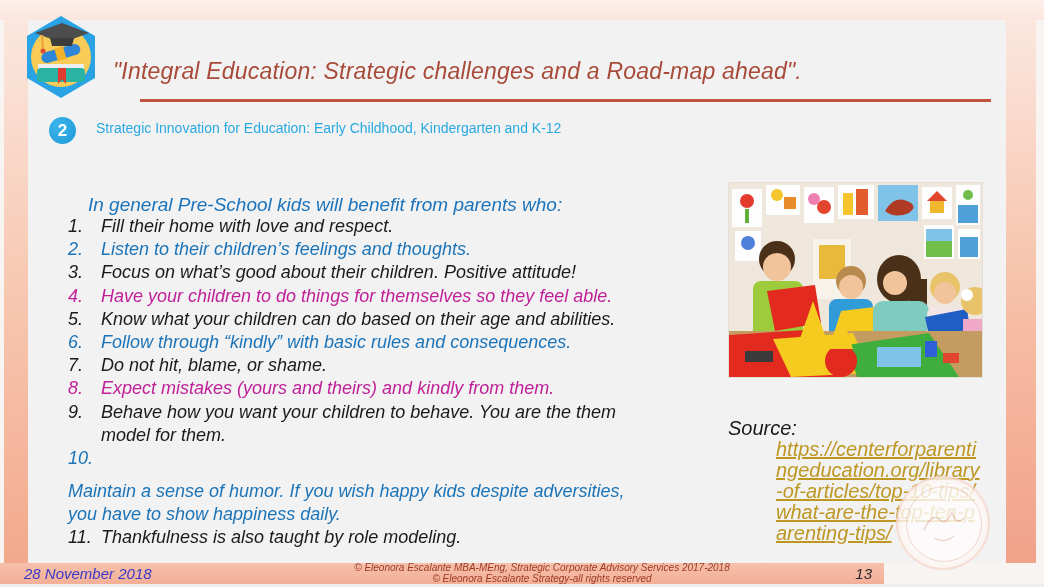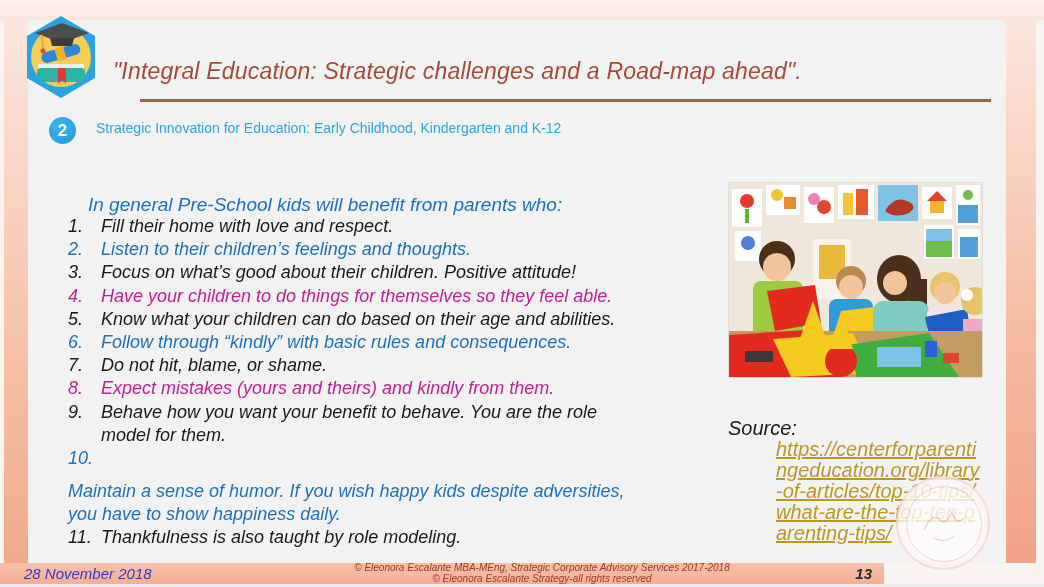--- a/index.html
+++ b/index.html
@@ -53,21 +53,21 @@
   .footer{
     position:absolute;left:0;top:563px;width:884px;height:21px;
     background:linear-gradient(180deg,#f6c0ab,#f3af97);
     display:flex;align-items:center;
   }
   .footer-date{position:absolute;left:24px;top:0;height:21px;display:flex;align-items:center;
     font-style:italic;font-size:15px;color:#3939c8;}
   .footer-copy{position:absolute;left:262px;width:560px;text-align:center;
     font-style:italic;font-size:10px;line-height:10.5px;color:#9c3a20;}
   .footer-page{position:absolute;right:12px;top:0;height:21px;display:flex;align-items:center;
-    font-style:italic;font-size:15px;color:#2a2a2a;font-weight:bold;}
+    font-style:italic;font-size:15px;color:#2a2a2a;}
   .bottom-sliver{position:absolute;left:0;top:584px;width:1044px;height:3px;background:#efedec;}
 </style>
 </head>
 <body>
 
 <div class="canvas">
 
   <div class="top-strip"></div>
   <div class="left-strip"></div>
   <div class="right-strip"></div>
@@ -136,21 +136,21 @@
       <span class="txt">Do not hit, blame, or shame.</span>
     </div>
 
     <div class="benefit-item" style="color: rgb(192, 32, 152);">
       <span class="num">8.</span>
       <span class="txt">Expect mistakes (yours and theirs) and kindly from them.</span>
     </div>
 
     <div class="benefit-item" style="color: rgb(26, 26, 26);">
       <span class="num">9.</span>
-      <span class="txt">Behave how you want your benefit to behave. You are the role model for them.</span>
+      <span class="txt">Behave how you want your children to behave. You are the them model for them.</span>
     </div>
 
     <div class="benefit-item" style="color: rgb(28, 116, 184); flex-direction: column;">
       <span class="num">10.</span>
       <span class="txt">Maintain a sense of humor. If you wish happy kids despite adversities, you have to show happiness daily.</span>
     </div>
 
     <div class="benefit-item" style="color: rgb(26, 26, 26);">
       <span class="num">11.</span>
       <span class="txt">Thankfulness is also taught by role modeling.</span>

